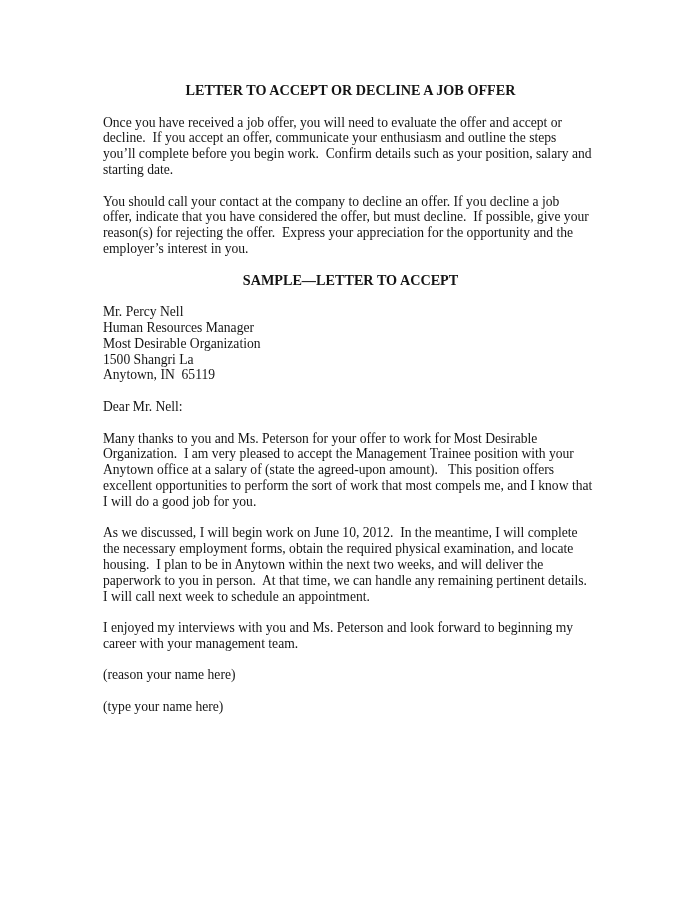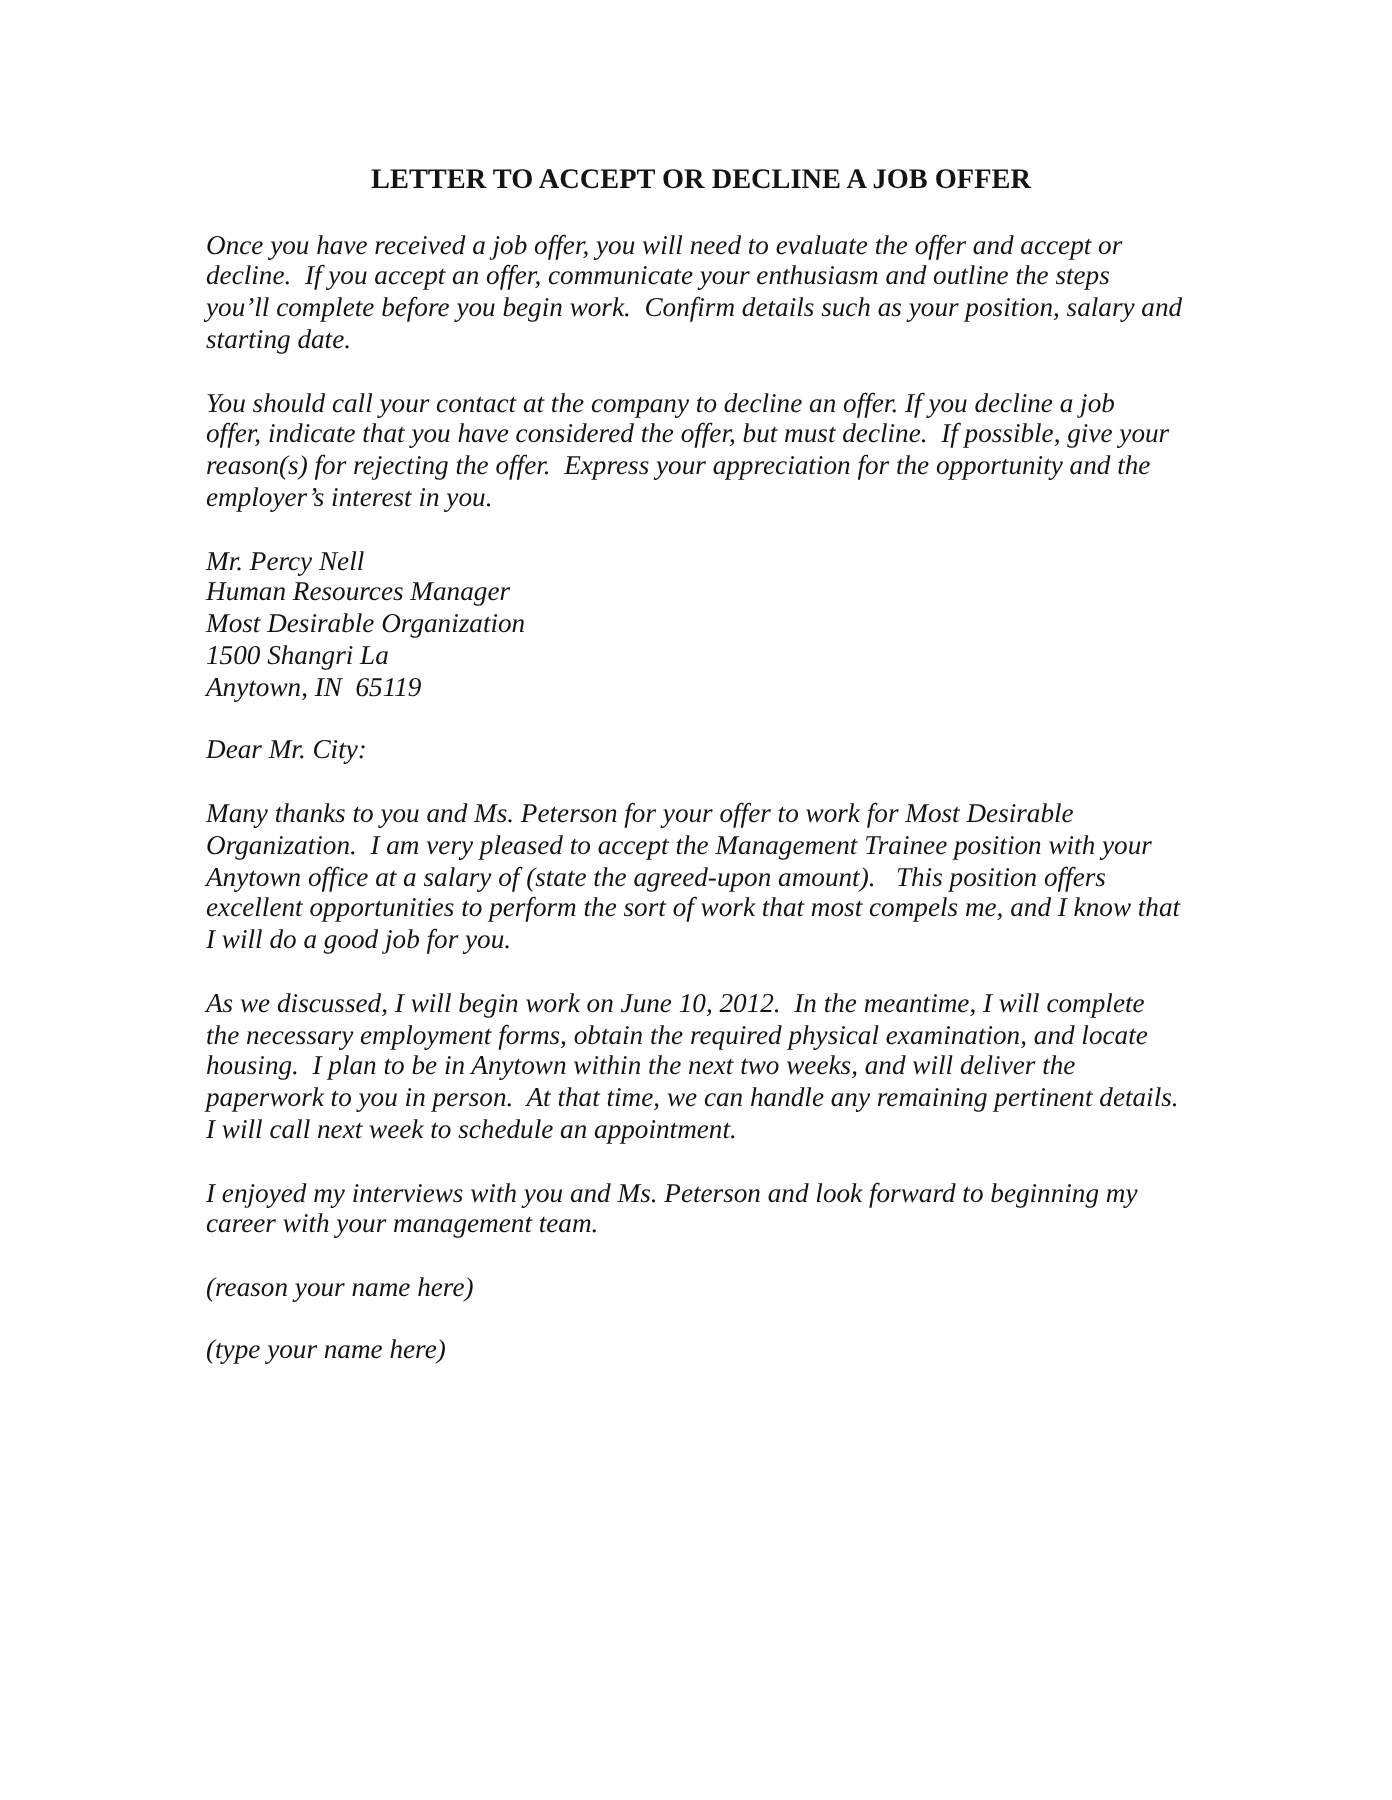--- a/index.html
+++ b/index.html
@@ -22,21 +22,20 @@
     font-family: "Liberation Serif", "DejaVu Serif", serif;
     font-size: 13.6px;
     line-height: 15.8px;
   }
   .page > * {
     margin: 0;
     padding: 0;
   }
   .page > * + * {
     margin-top: 15.8px;
-    font-style: italic;
   }
   .doc-heading {
     font-size: 14.2px;
     font-weight: bold;
     text-align: center;
     line-height: 15.8px;
     white-space: pre-wrap;
   }
   .para, .addr {
     white-space: pre-wrap; 
@@ -52,29 +51,30 @@
   <p class="para">Once you have received a job offer, you will need to evaluate the offer and accept or
 decline.  If you accept an offer, communicate your enthusiasm and outline the steps
 you’ll complete before you begin work.  Confirm details such as your position, salary and
 starting date.</p>
 
   <p class="para">You should call your contact at the company to decline an offer. If you decline a job
 offer, indicate that you have considered the offer, but must decline.  If possible, give your
 reason(s) for rejecting the offer.  Express your appreciation for the opportunity and the
 employer’s interest in you.</p>
 
+  <h2 class="doc-heading">SAMPLE—LETTER TO ACCEPT</h2>
 
 
   <p class="addr">Mr. Percy Nell
 Human Resources Manager
 Most Desirable Organization
 1500 Shangri La
 Anytown, IN  65119</p>
 
-  <p class="para">Dear Mr. City:</p>
+  <p class="para">Dear Mr. Nell:</p>
 
   <p class="para">Many thanks to you and Ms. Peterson for your offer to work for Most Desirable
 Organization.  I am very pleased to accept the Management Trainee position with your
 Anytown office at a salary of (state the agreed-upon amount).   This position offers
 excellent opportunities to perform the sort of work that most compels me, and I know that
 I will do a good job for you.</p>
 
   <p class="para">As we discussed, I will begin work on June 10, 2012.  In the meantime, I will complete
 the necessary employment forms, obtain the required physical examination, and locate
 housing.  I plan to be in Anytown within the next two weeks, and will deliver the

